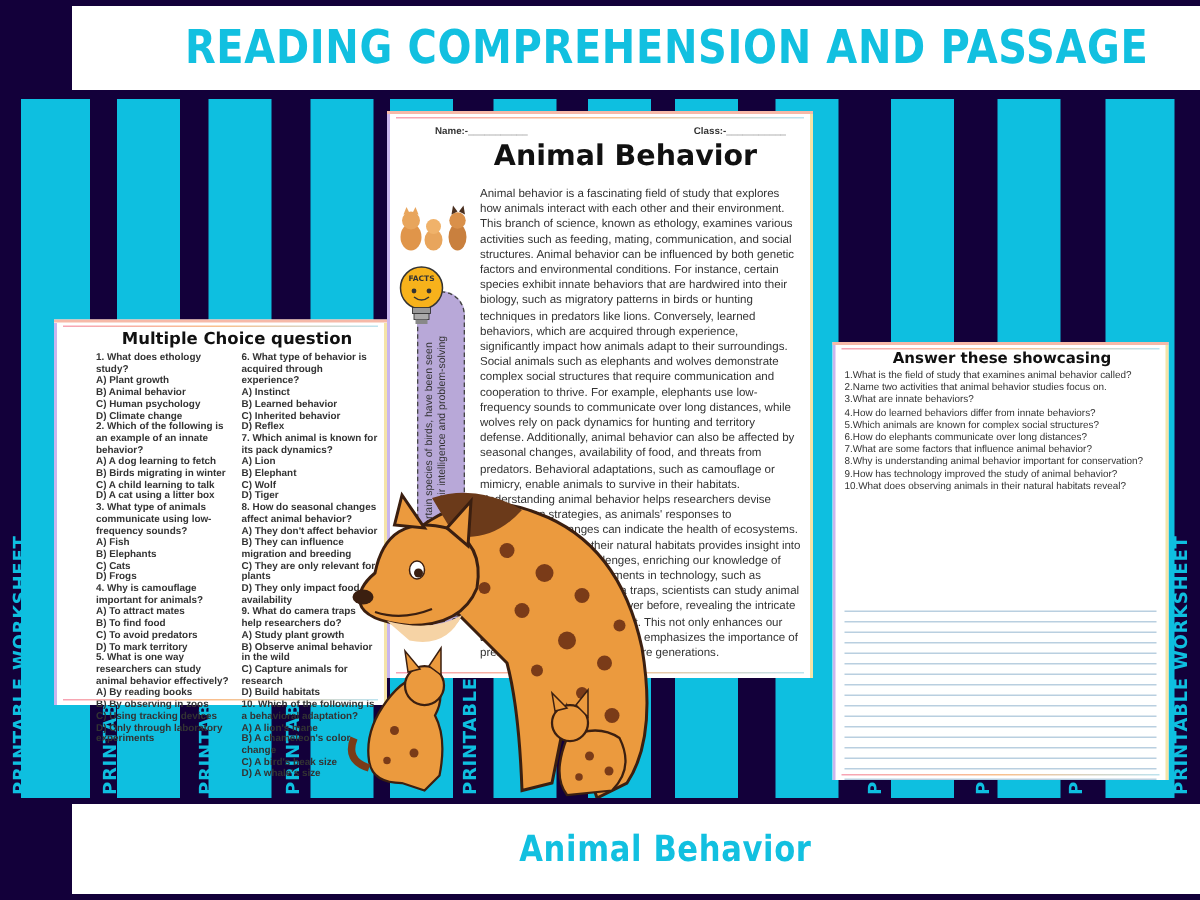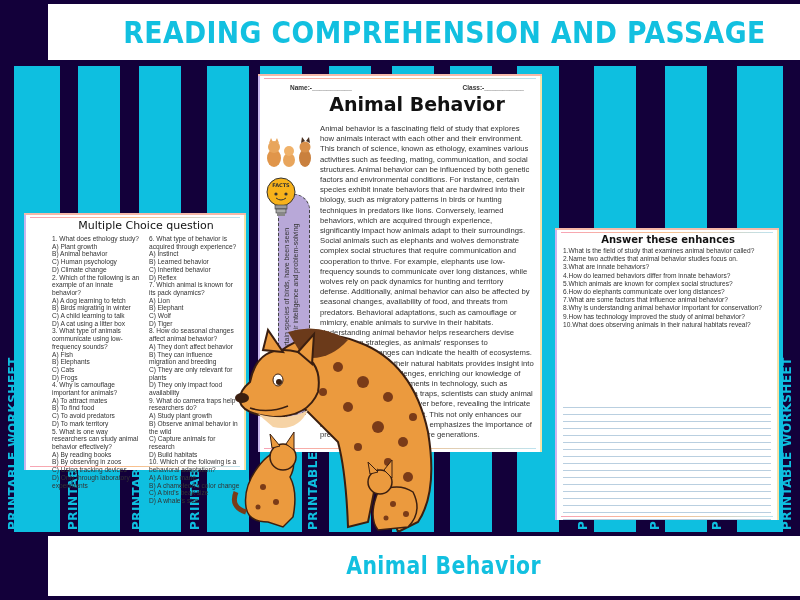--- a/index.html
+++ b/index.html
@@ -37,21 +37,21 @@
   .sheet::before {
     content: ""; position: absolute; left: 6px; right: 6px; top: 2px; height: 1px;
     background: linear-gradient(90deg, #f7a4b5, #f9c08c, #bde3ef);
   }
   .sheet::after {
     content: ""; position: absolute; left: 6px; right: 6px; bottom: 3px; height: 1px;
     background: linear-gradient(90deg, #f7a4b5, #f9c08c, #bde3ef);
   }
 
   
-  .mcq { left: 24px; top: 153px; width: 222px; height: 257px; padding: 4px 6px 0 28px; }
+  .mcq { left: 36px; top: 153px; width: 222px; height: 257px; padding: 4px 6px 0 28px; font-weight: bold; }
   .mcq-title { text-align: center; font-family: "DejaVu Sans", sans-serif; font-size: 11px; color: #111; margin-bottom: 3px; }
   .mcq-cols { display: flex; gap: 6px; }
   .mcq-col { flex: 1; font-size: 6.6px; line-height: 7.7px; color: #333; }
   .mcq-col .q { display: block; }
   .mcq-col .o { display: block; }
 
   
   .passage { left: 258px; top: 14px; width: 284px; height: 378px; padding: 8px 10px 0 14px; }
   .name-row { display: flex; justify-content: space-between; font-size: 6.5px; color: #333; font-weight: bold; padding: 0 8px 0 18px; }
   .passage-title { text-align: center; font-family: "DejaVu Sans", sans-serif; font-weight: bold; font-size: 19px; color: #111; margin: 2px 0 2px 30px; }
@@ -167,21 +167,21 @@
           <span class="q">10. Which of the following is a behavioral adaptation?</span>
           <span class="o">A) A lion's mane</span>
           <span class="o">B) A chameleon's color change</span>
           <span class="o">C) A bird's beak size</span>
           <span class="o">D) A whale's size</span>
         </div>
       </div>
   </div>
 
   <div class="sheet answer">
-    <div class="answer-title">Answer these enhances</div>
+    <div class="answer-title">Answer these showcasing</div>
     <ul class="answer-list" id="answer-list">
         <li>1.What is the field of study that examines animal behavior called?</li>
         <li>2.Name two activities that animal behavior studies focus on.</li>
         <li>3.What are innate behaviors?</li>
         <li>4.How do learned behaviors differ from innate behaviors?</li>
         <li>5.Which animals are known for complex social structures?</li>
         <li>6.How do elephants communicate over long distances?</li>
         <li>7.What are some factors that influence animal behavior?</li>
         <li>8.Why is understanding animal behavior important for conservation?</li>
         <li>9.How has technology improved the study of animal behavior?</li>

